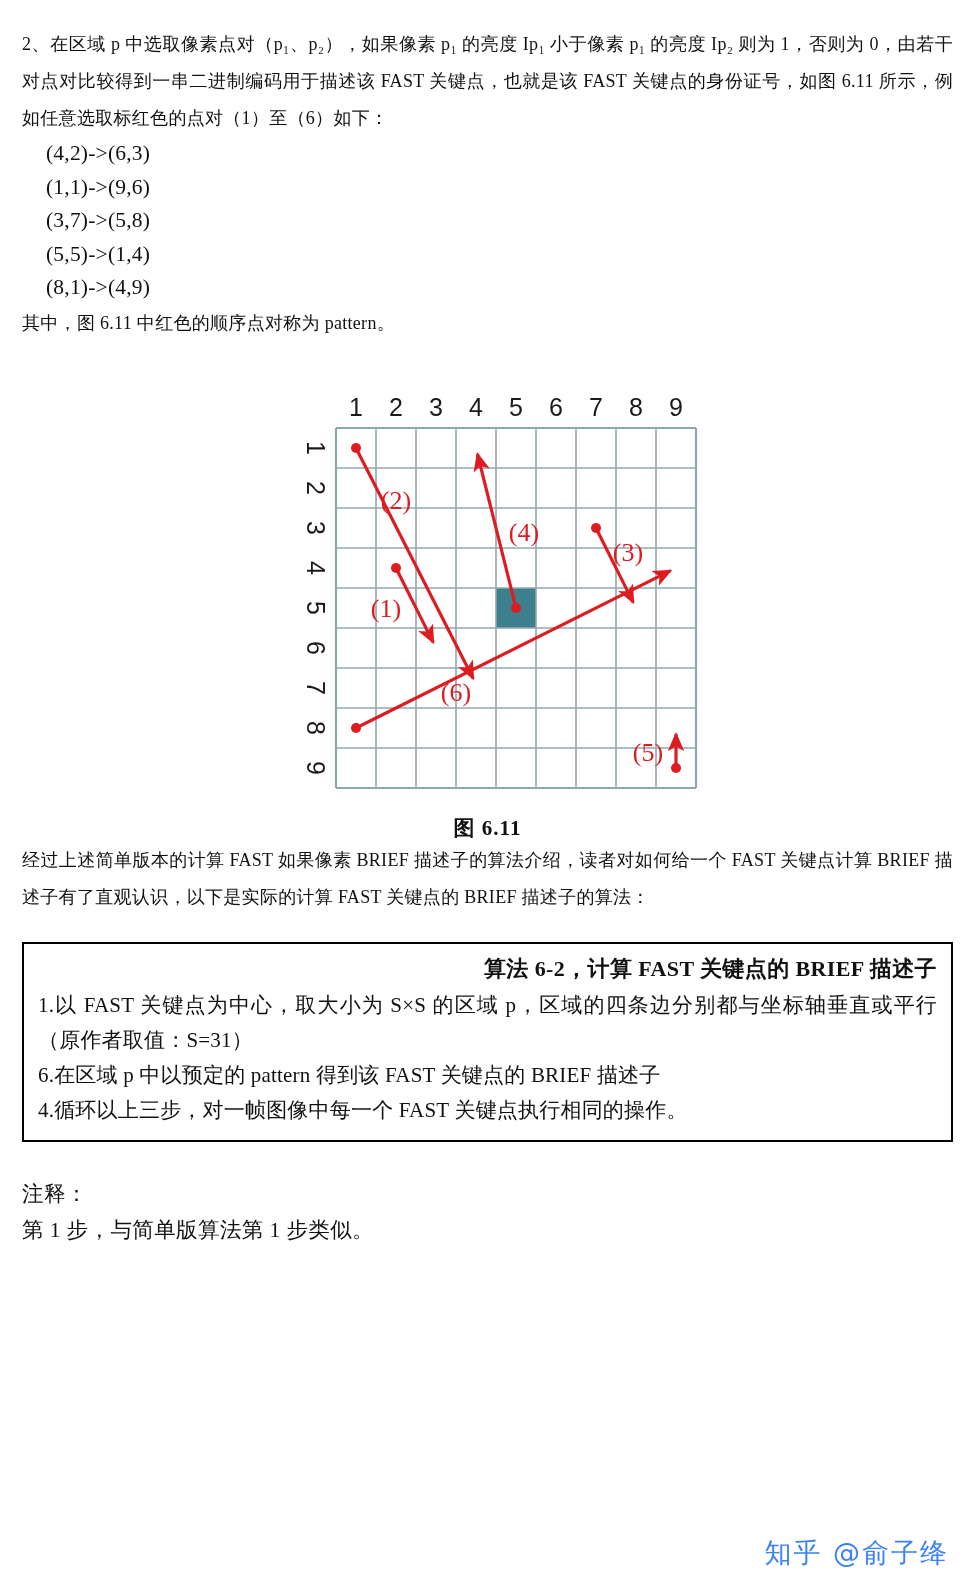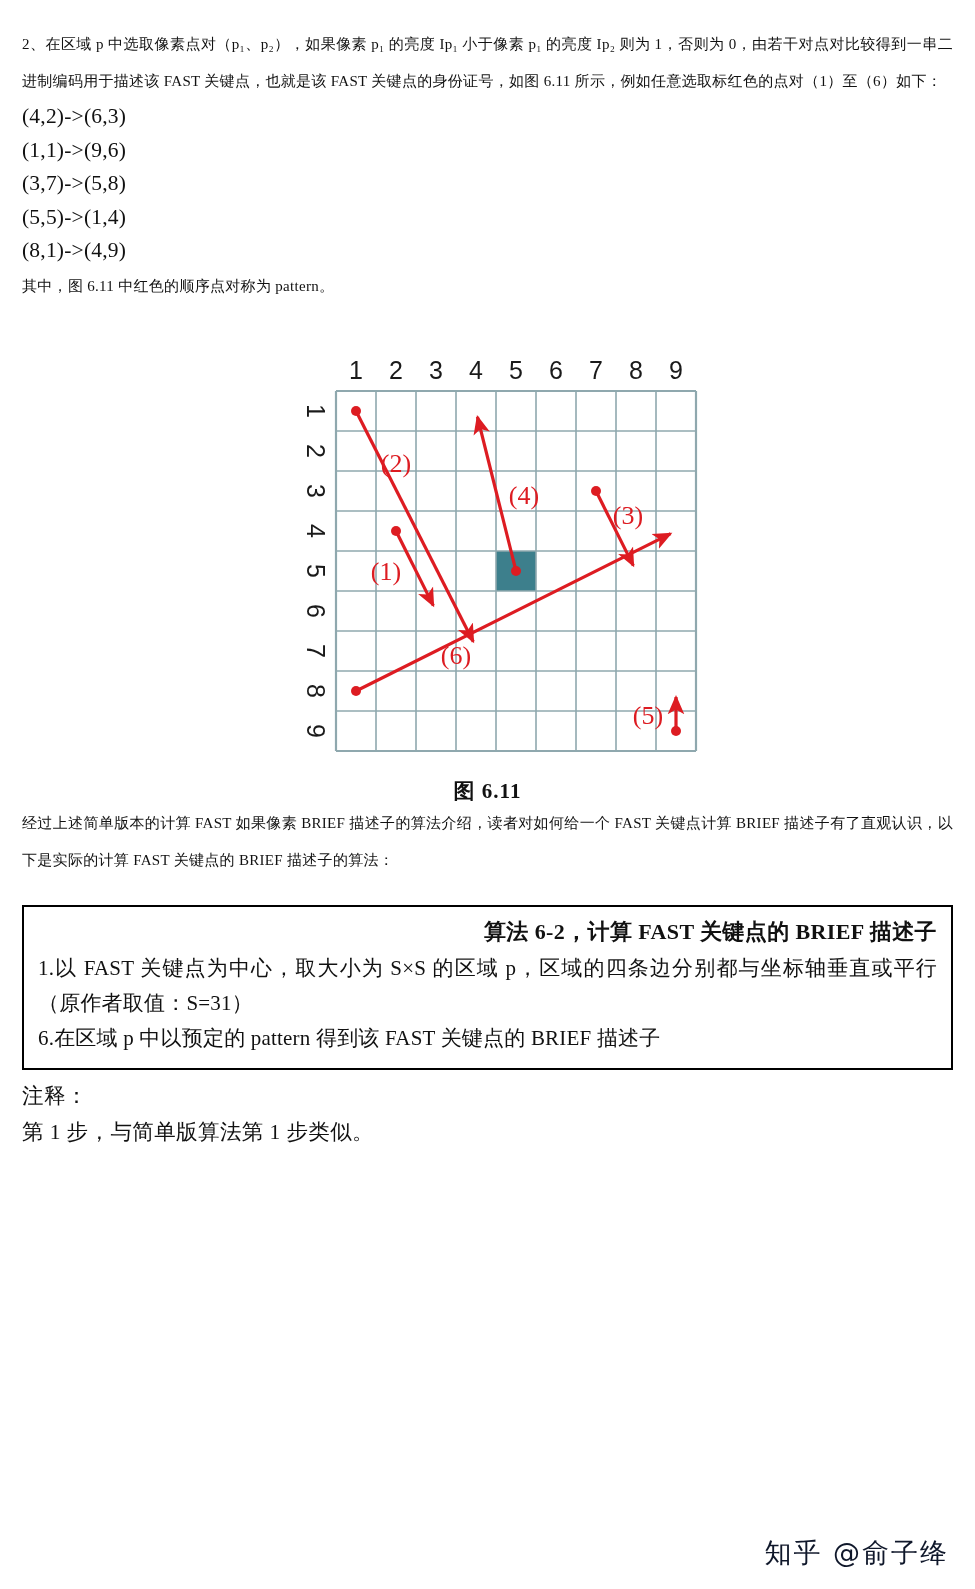--- a/index.html
+++ b/index.html
@@ -6,32 +6,33 @@
   body{
     width:975px;height:1589px;
     background:#ffffff;
     font-family:"Liberation Serif","DejaVu Serif",serif;
     color:#111;
     position:relative;
     overflow:hidden;
   }
   .page{position:relative;width:975px;height:1589px;box-sizing:border-box;padding:0 22px;}
   .para{
-    font-size:15px;
+    font-size:18px;
     line-height:37px;
     letter-spacing:0.3px;
     text-align:justify;
     margin:0;
   }
   .para-top{padding-top:26px;}
   .coord-list{margin:0;}
   .coord-line{
     font-size:21.5px;
     line-height:33.5px;
     letter-spacing:0.2px;
+    margin-left:24px;
   }
   .para-block{margin-top:2px;}
   
   .figure{
     margin-top:26px;
     width:100%;
     display:flex;
     flex-direction:column;
     align-items:center;
   }
@@ -54,28 +55,28 @@
     line-height:34px;
     letter-spacing:0.4px;
     margin-bottom:2px;
   }
   .algo-step{
     font-size:21px;
     line-height:35px;
     letter-spacing:0.2px;
     text-align:justify;
   }
-  .notes{margin-top:8px;}
+  .notes{margin-top:34px;}
   .note-line{font-size:21.5px;line-height:36px;letter-spacing:0.4px;}
   .watermark{
     position:absolute;
     right:26px;
     bottom:18px;
     font-size:27px;
-    color:#0f172a;
+    color:#3b82f6;
     letter-spacing:2px;
     font-family:"DejaVu Sans","Liberation Sans",sans-serif;
     margin-left:48px;
   }
 </style>
 </head>
 <body>
 
 <div class="page">
 
@@ -158,20 +159,21 @@
       </svg>
     <div class="figcap">图 6.11</div>
   </div>
 
   <p class="para">经过上述简单版本的计算 FAST 如果像素 BRIEF 描述子的算法介绍，读者对如何给一个 FAST 关键点计算 BRIEF 描述子有了直观认识，以下是实际的计算 FAST 关键点的 BRIEF 描述子的算法：</p>
 
   <div class="algobox">
     <div class="algo-title">算法 6-2，计算 FAST 关键点的 BRIEF 描述子</div>
     <div class="algo-step">1.以 FAST 关键点为中心，取大小为 S×S 的区域 p，区域的四条边分别都与坐标轴垂直或平行 （原作者取值：S=31）</div>
     <div class="algo-step">6.在区域 p 中以预定的 pattern 得到该 FAST 关键点的 BRIEF 描述子</div>
+    <div class="algo-step">4.循环以上三步，对一帧图像中每一个 FAST 关键点执行相同的操作。</div>
   </div>
 
   <div class="notes">
     <div class="note-line">注释：</div>
     <div class="note-line">第 1 步，与简单版算法第 1 步类似。</div>
   </div>
 
   <div class="watermark">知乎 @俞子绛</div>
 </div>
 

